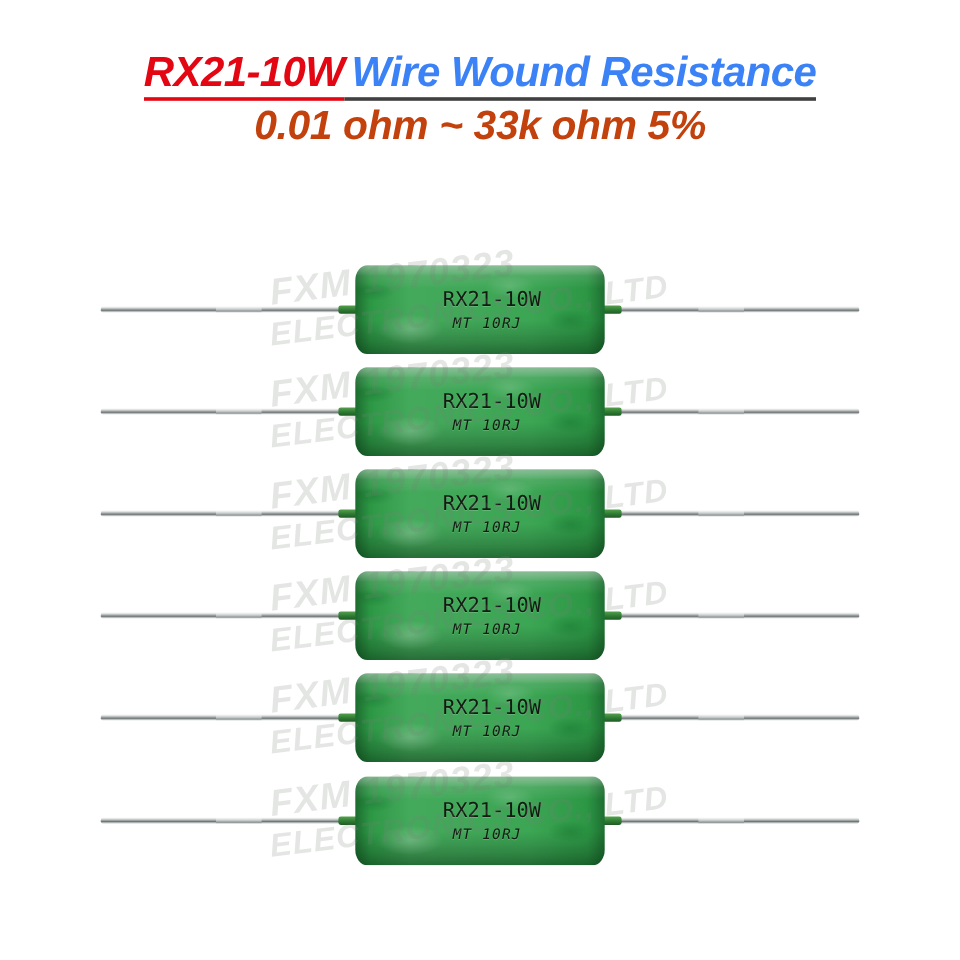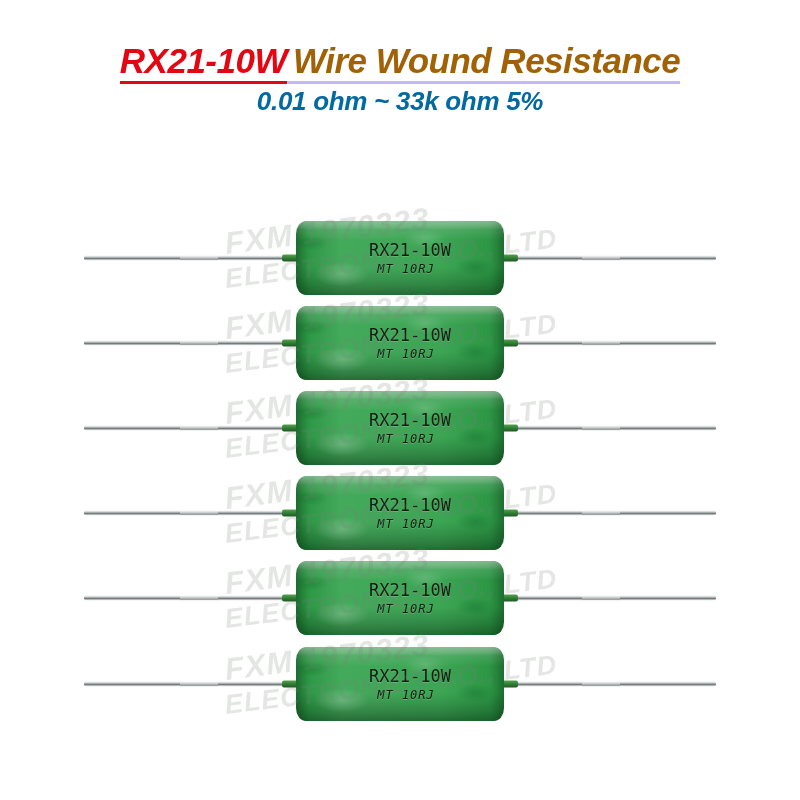--- a/index.html
+++ b/index.html
@@ -27,32 +27,32 @@
     font-style:italic;
     letter-spacing:-0.5px;
     line-height:1.06;
   }
   .title-model{
     color:#e30613;
     border-bottom:3px solid #e30613;
     padding-bottom:1px;
   }
   .title-rest{
-    color:#a16207;
-    border-bottom:3px solid #c4b5fd;
+    color:#3b82f6;
+    border-bottom:3px solid #404040;
     padding-bottom:1px;
     padding-left:6px;
   }
   .subtitle{
     display:block;
     margin-top:7px;
-    font-size:26px;
+    font-size:34px;
     font-weight:bold;
     font-style:italic;
-    color:#0369a1;
+    color:#c2410c;
     letter-spacing:-0.3px;
     white-space:nowrap;
   }
 
   
   .stack{position:absolute;left:0;top:200px;width:800px;height:560px;}
   .resistor{
     position:absolute;
     left:0;width:800px;height:96px;
   }

